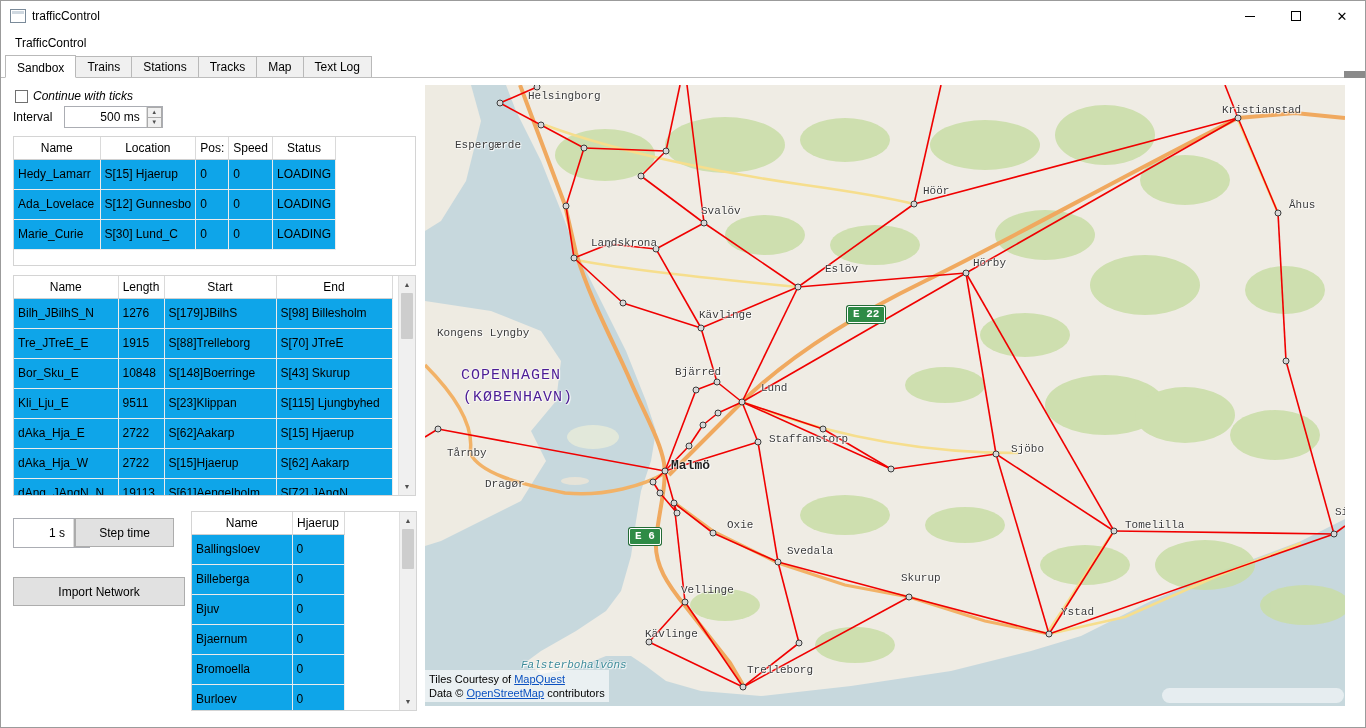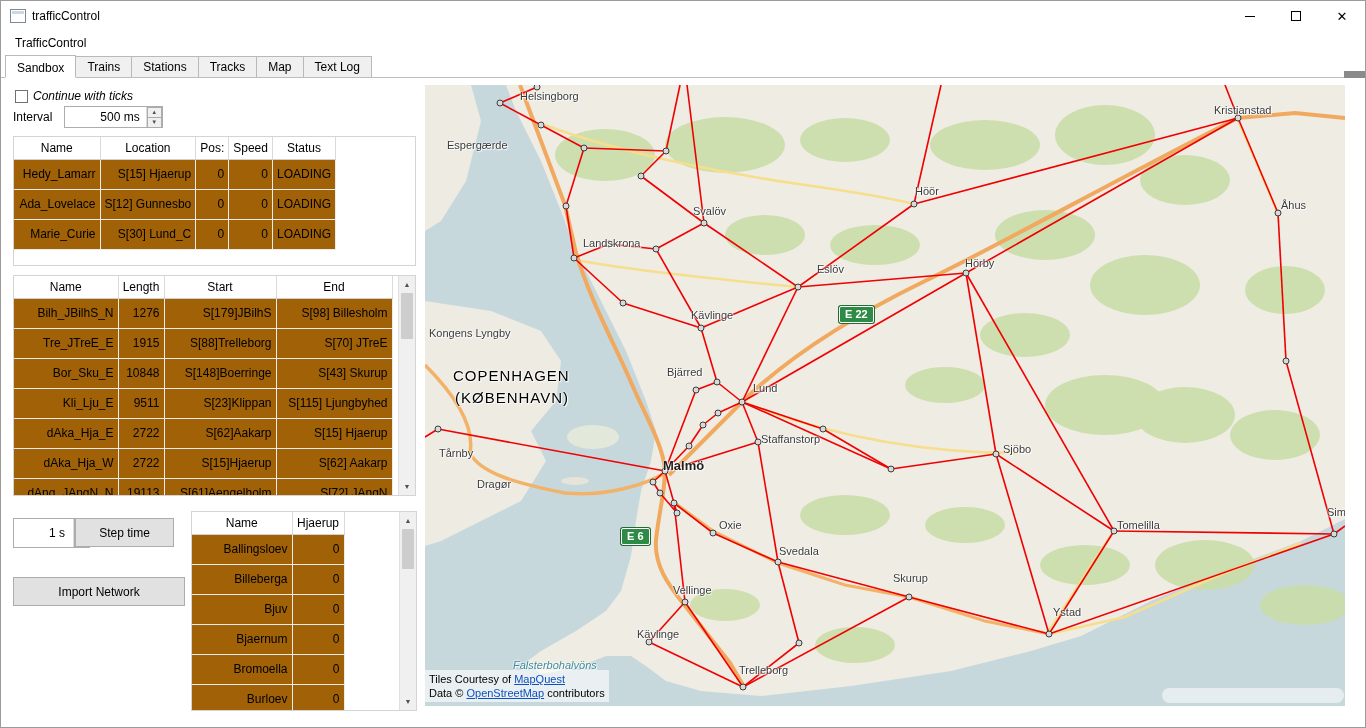--- a/index.html
+++ b/index.html
@@ -41,21 +41,21 @@
   .spinbox { display:flex; border:1px solid #abadb3; background:#fff; height:22px;padding-left:29px; }
   .spin-value { padding:3px 6px 0 6px; background:#fff; min-width:38px; }
   .spin-btns { display:flex; flex-direction:column; width:16px; border-left:1px solid #dcdcdc; }
   .spin-btn { flex:1; font-size:6px; line-height:9px; text-align:center; color:#505050; background:#f0f0f0; border:1px solid #ababab; }
   .spin-btn + .spin-btn { border-top:none; }
 
   
   .table-box { position:absolute; background:#fff; border:1px solid #d4d4d4; overflow:hidden; }
   .qt-table { border-collapse:collapse; table-layout:fixed; background:#fff; font-size:12px; }
   .qt-table th { font-weight:normal; height:22px; border-right:1px solid #dadada; border-bottom:1px solid #d0d0d0; text-align:center; padding:2px 4px; background:#fff; white-space:nowrap; overflow:hidden; }
-  .qt-table td { height:30px; border-right:1px solid #ebebeb; border-bottom:1px solid #ebebeb; padding:0 4px; white-space:nowrap; overflow:hidden; background:#a16207;text-align:right; }
+  .qt-table td { height:30px; border-right:1px solid #ebebeb; border-bottom:1px solid #ebebeb; padding:0 4px; white-space:nowrap; overflow:hidden; background:#0ea5e9; }
   #trains-table { top:58px; left:12px; width:403px; height:130px; }
   #tracks-table { top:197px; left:12px; width:403px; height:221px; }
   #stations-table { top:433px; left:190px; width:226px; height:200px; }
 
   
   .vscroll { position:absolute; top:0; right:0; width:17px; height:100%; background:#f0f0f0; border-left:1px solid #e0e0e0; display:flex; flex-direction:column; }
   .sb-btn { height:17px; font-size:7px; line-height:17px; text-align:center; color:#505050; background:#f0f0f0; }
   .sb-track { flex:1; position:relative; }
   .sb-thumb { position:absolute; left:2px; right:2px; background:#cdcdcd; border-radius:1px; }
 
@@ -63,24 +63,24 @@
   .qt-button { position:absolute; background:#e1e1e1; border:1px solid #adadad; font-size:12px; text-align:center; display:flex; align-items:center; justify-content:center; }
   #step-spin { position:absolute; top:440px; left:12px; height:30px; }
   #step-btn { top:440px; left:74px; width:99px; height:29px; }
   #import-btn { top:499px; left:12px; width:172px; height:29px; }
 
   
   .map { position:absolute; top:7px; left:424px; width:920px; height:621px; overflow:hidden; background:#c7d8dd; }
   .map svg { position:absolute; top:0; left:0; }
   #net-edges line, #net-edges polyline { stroke:#f00000; stroke-width:1.6; fill:none; }
   #net-nodes circle { fill:#d9d9d9; stroke:#3c3c3c; stroke-width:1; }
-  #map-labels { position:absolute; top:0; left:0; width:100%; height:100%; }
+  #map-labels { position:absolute; top:0; left:8px; width:100%; height:100%;font-family:Liberation Mono, monospace; }
   .maplabel { position:absolute; font-size:11px; color:#3a3a3a; white-space:nowrap; text-shadow:0 0 2px #fff, 0 0 2px #fff, 1px 1px 1px #fff; }
   .maplabel.city-lg { font-size:13px; font-weight:bold; color:#1f1f1f; }
-  .maplabel.capital { font-size:15px; color:#000000; letter-spacing:1px; }
+  .maplabel.capital { font-size:15px; color:#4c1d95; letter-spacing:1px; }
   .maplabel.water { font-style:italic; color:#3e8b99; }
   .roadsign { position:absolute; background:#2e8b46; border:1px solid #fff; box-shadow:0 0 0 1px #236b36; color:#fff; font-weight:bold; font-size:11px; line-height:13px; padding:1px 5px; border-radius:2px; white-space:nowrap; }
   .map-attrib { position:absolute; left:0; bottom:4px; padding:2px 4px; background:rgba(255,255,255,0.62); font-size:11px; line-height:14px; color:#000; }
   .map-attrib a { color:#0b51c1; text-decoration:underline; }
   .map-zoombar { position:absolute; right:1px; bottom:3px; width:182px; height:15px; background:rgba(255,255,255,0.55); border-radius:8px; }
 </style>
 </head>
 <body>
 
 <div class="app">

